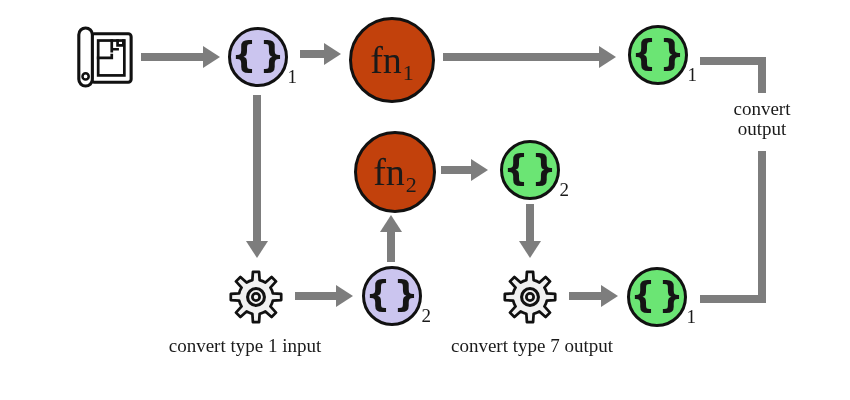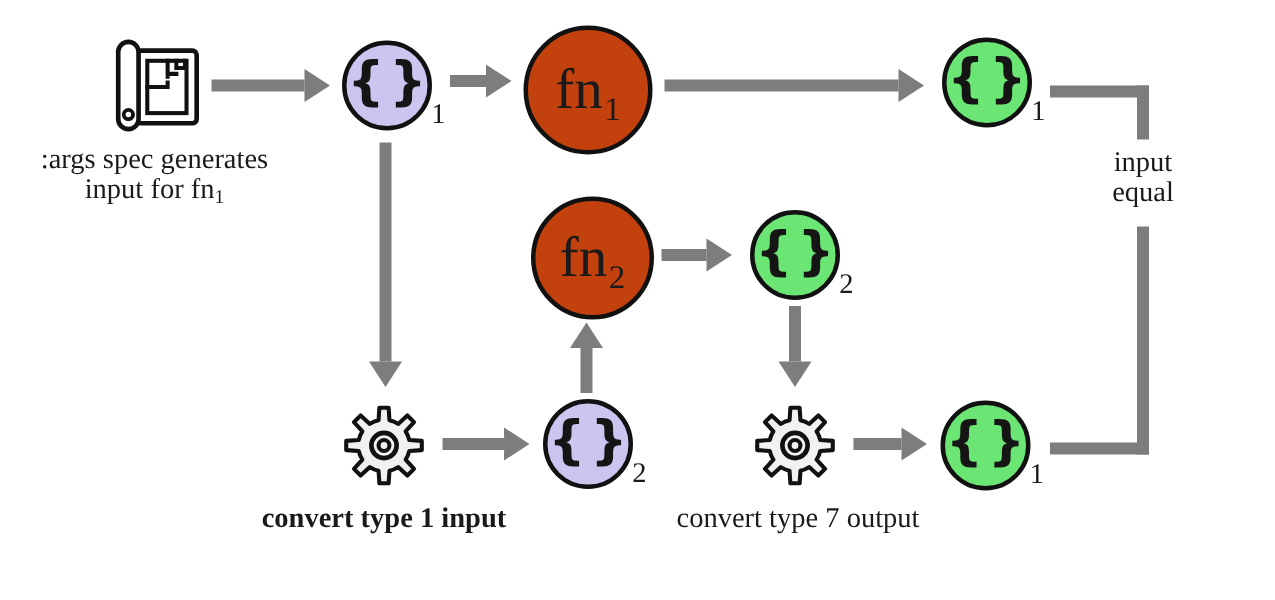--- a/index.html
+++ b/index.html
@@ -47,24 +47,20 @@
 <div class="canvas">
 
   <svg class="icon-svg" style="left:73px; top:21px;" width="62" height="72" viewBox="0 0 64 74">
     <rect x="19" y="13" width="41" height="50" rx="3" style="fill:#ffffff; stroke:var(--stroke,#111);" stroke-width="3.2"></rect>
     <rect x="26" y="20" width="27" height="36" style="fill:none; stroke:var(--stroke,#111);" stroke-width="2.8"></rect>
     <path d="M40 20 v11 M40 35 v3 M26 38 h14 M40 29 h6 M46 20 v5 h6 v-5" style="fill:none; stroke:var(--stroke,#111);" stroke-width="2.8" stroke-linecap="square"></path>
     <rect x="6" y="7" width="14" height="60" rx="7" style="fill:#ffffff; stroke:var(--stroke,#111);" stroke-width="3.2"></rect>
     <circle cx="13" cy="57" r="3.2" style="fill:none; stroke:var(--stroke,#111);" stroke-width="2.6"></circle>
   </svg>
 
-  <div class="lbl" style="left:0px; top:97px; width:206px;">
-    <div>:args spec generates</div>
-    <div><span>input for fn</span><sub>1</sub></div>
-  </div>
 
   <div>
     <div class="shaft-h" style="left:141px; top:53px; width:62px;"></div>
     <div class="head-r" style="left:203px; top:46px;"></div>
   </div>
 
   <div class="node brace-node t1" style="left:228px; top:27px;">
     <span class="braces">{}</span>
     <span class="nsub">1</span>
   </div>
@@ -89,36 +85,36 @@
     <span class="nsub">1</span>
   </div>
 
   <div>
     <div class="bar" style="left:700px; top:57px;  width:66px; height:8px;"></div>
     <div class="bar" style="left:758px; top:57px;  width:8px;  height:36px;"></div>
     <div class="bar" style="left:758px; top:151px; width:8px;  height:152px;"></div>
     <div class="bar" style="left:700px; top:295px; width:66px; height:8px;"></div>
   </div>
   <div class="lbl" style="left:702px; top:99px; width:120px;">
-    <div>input</div>
-    <div>equal</div>
+    <div>convert</div>
+    <div>output</div>
   </div>
 
   <div>
     <div class="shaft-v" style="left:253px; top:95px; height:146px;"></div>
     <div class="head-d" style="left:246px; top:241px;"></div>
   </div>
 
   <svg class="icon-svg" style="left:227px; top:268px;" width="58" height="58" viewBox="0 0 64 64">
     <path d="M50.6 28 L59.8 28.6 L59.8 35.4 L50.6 36 A19 19 0 0 1 47.9 42.4 L54.1 49.2 L49.2 54.1 L42.4 47.9 A19 19 0 0 1 36 50.6 L35.4 59.8 L28.6 59.8 L28 50.6 A19 19 0 0 1 21.6 47.9 L14.8 54.1 L9.9 49.2 L16.1 42.4 A19 19 0 0 1 13.4 36 L4.2 35.4 L4.2 28.6 L13.4 28 A19 19 0 0 1 16.1 21.6 L9.9 14.8 L14.8 9.9 L21.6 16.1 A19 19 0 0 1 28 13.4 L28.6 4.2 L35.4 4.2 L36 13.4 A19 19 0 0 1 42.4 16.1 L49.2 9.9 L54.1 14.8 L47.9 21.6 A19 19 0 0 1 50.6 28 Z" style="fill:var(--gear-fill,#f1f1f1); stroke:var(--stroke,#111);" stroke-width="3" stroke-linejoin="round"></path>
     <circle cx="32" cy="32" r="9.3" style="fill:none; stroke:var(--stroke,#111);" stroke-width="3.4"></circle>
     <circle cx="32" cy="32" r="4" style="fill:none; stroke:var(--stroke,#111);" stroke-width="3"></circle>
   </svg>
 
-  <div class="lbl" style="left:126px; top:336px; width:260px;font-weight:bold;">
+  <div class="lbl" style="left:115px; top:336px; width:260px;">
     <div>convert type 1 input</div>
   </div>
 
   <div>
     <div class="shaft-h" style="left:295px; top:292px; width:41px;"></div>
     <div class="head-r" style="left:336px; top:285px;"></div>
   </div>
 
   <div class="node brace-node t1" style="left:362px; top:266px;">
     <span class="braces">{}</span>

